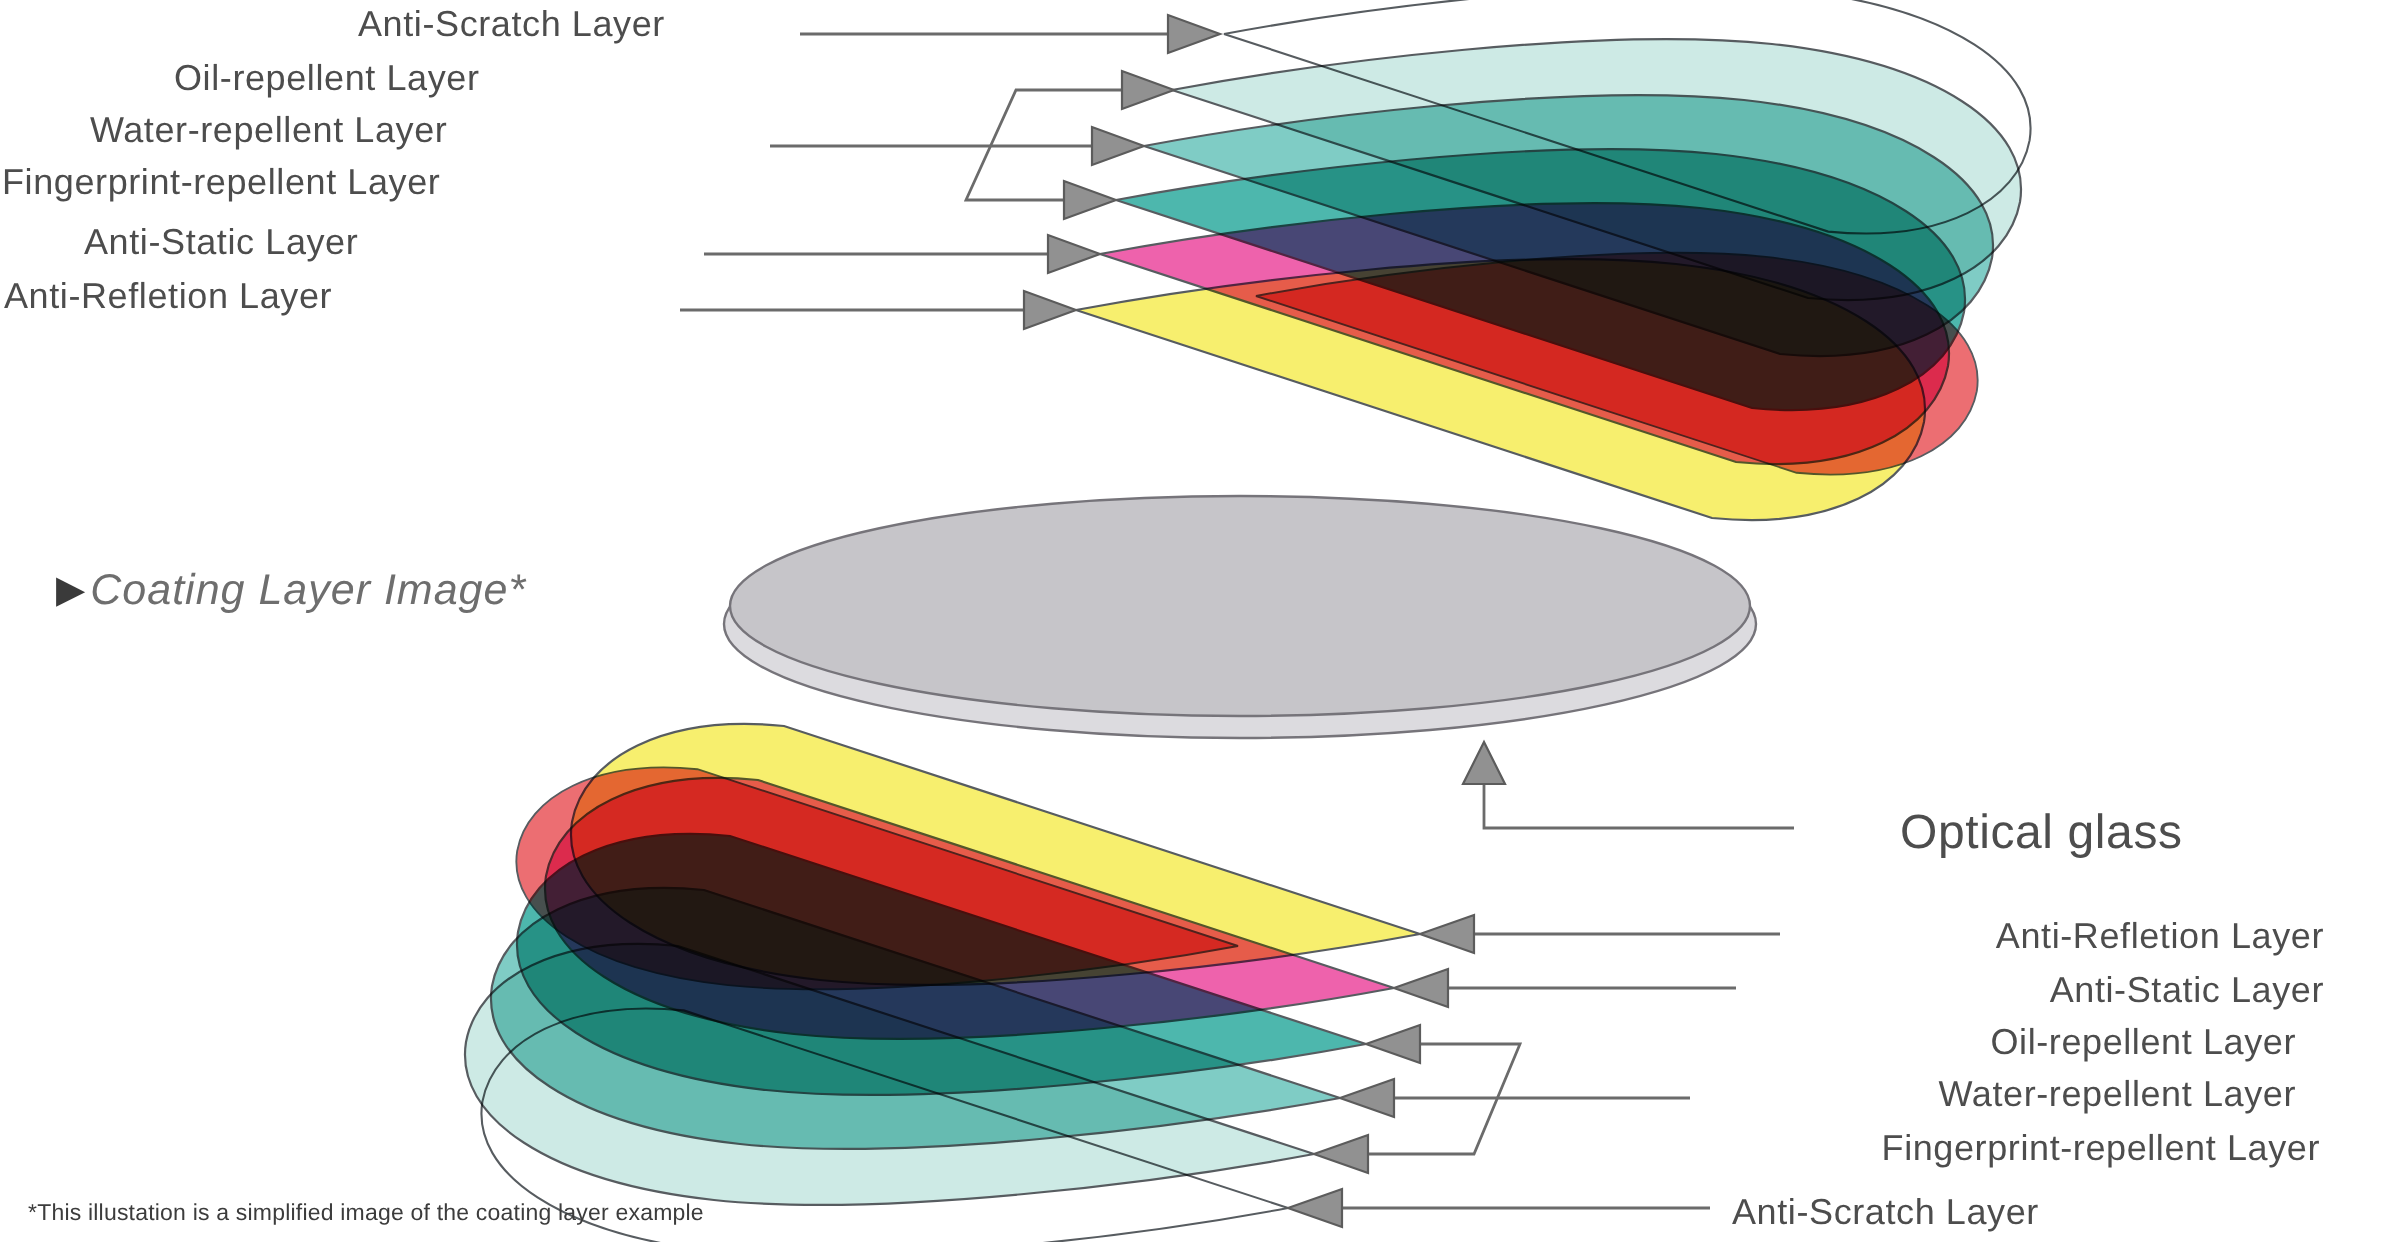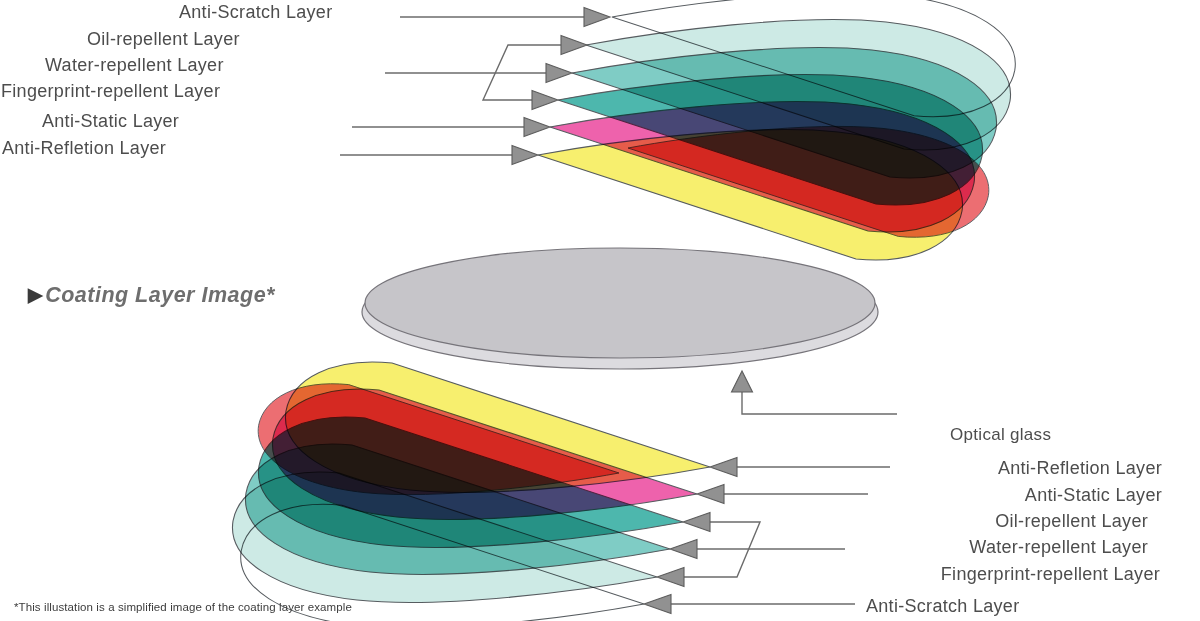--- a/index.html
+++ b/index.html
@@ -8,40 +8,40 @@
     font-family:"Liberation Sans", sans-serif;overflow:hidden;
   }
   #canvas{position:absolute;left:0;top:0;background:#ffffff;}
   .lbl{
     position:absolute;white-space:nowrap;color:#4d4d4d;
     font-size:18px;letter-spacing:.3px;line-height:1.15;
   }
   .sheet{mix-blend-mode:multiply;}
   .heading{
     position:absolute;left:28px;top:283px;white-space:nowrap;
-    font-size:21.5px;font-weight:bold;font-style:italic;color:#6e6e6e;
+    font-size:21.5px;font-weight:normal;font-style:italic;color:#6e6e6e;
     letter-spacing:.5px;
   }
   .heading .marker{
     font-style:normal;color:#3a3a3a;font-size:19px;margin-right:2px;
     display:inline-block;transform:translateY(-1px);
   }
   .footnote{
     position:absolute;left:14px;top:601px;white-space:nowrap;
     font-size:11.5px;color:#3c3c3c;letter-spacing:.1px;
   }
   
   .t1{left:179px;top:2px}
   .t2{left:87px;top:29px}
   .t3{left:45px;top:55px}
   .t4{left:1px;top:81px}
   .t5{left:42px;top:111px}
   .t6{left:2px;top:138px}
   
-  .glass-label{left:950px;top:425px;font-size:17px}
+  .glass-label{left:950px;top:403px;font-size:24px}
   .b1{right:38px;top:458px}
   .b2{right:38px;top:485px}
   .b3{right:52px;top:511px}
   .b4{right:52px;top:537px}
   .b5{right:40px;top:564px}
   .b6{left:866px;top:596px}
 </style>
 </head>
 <body>
 

